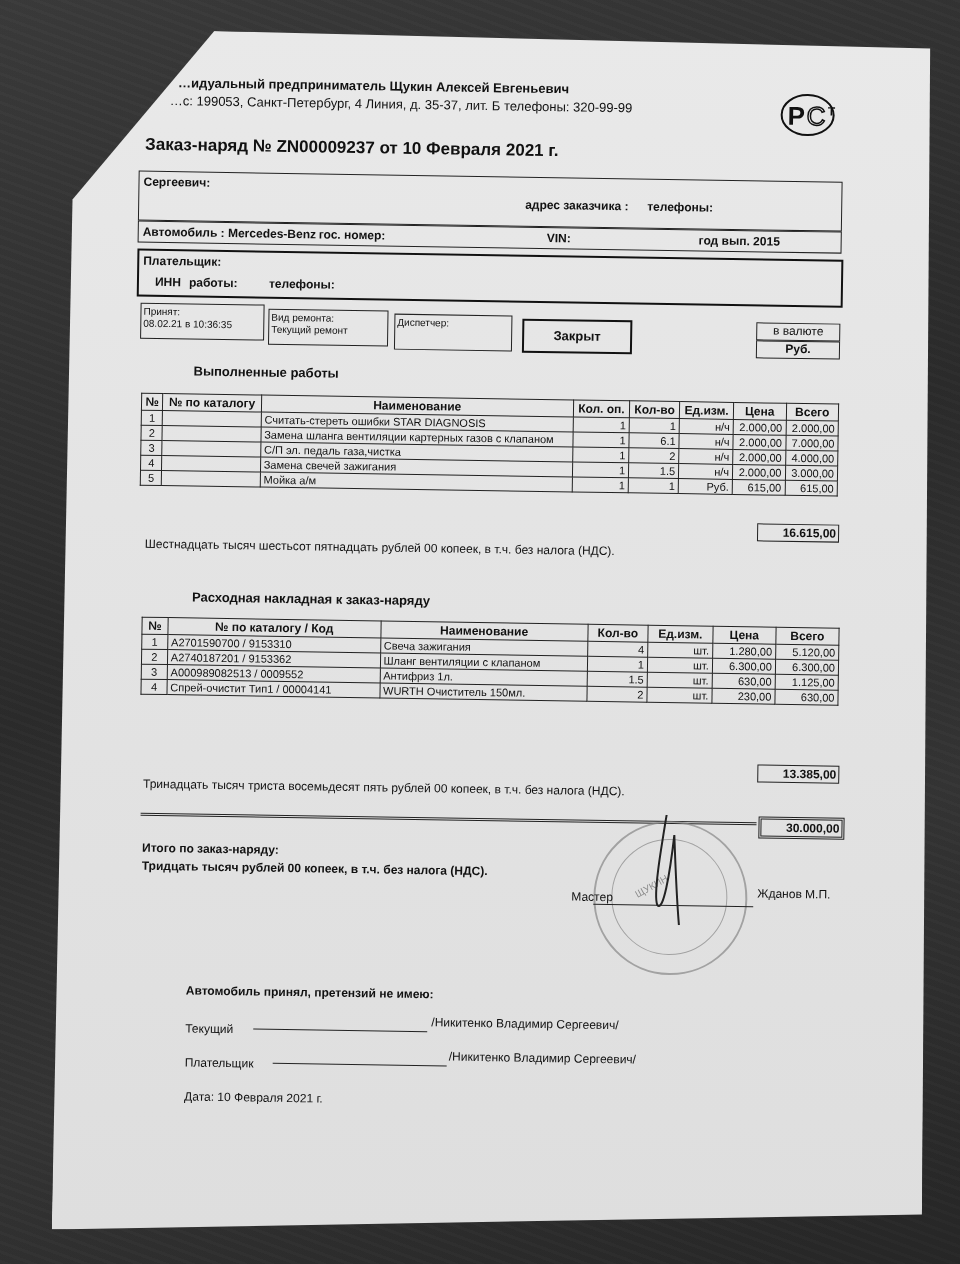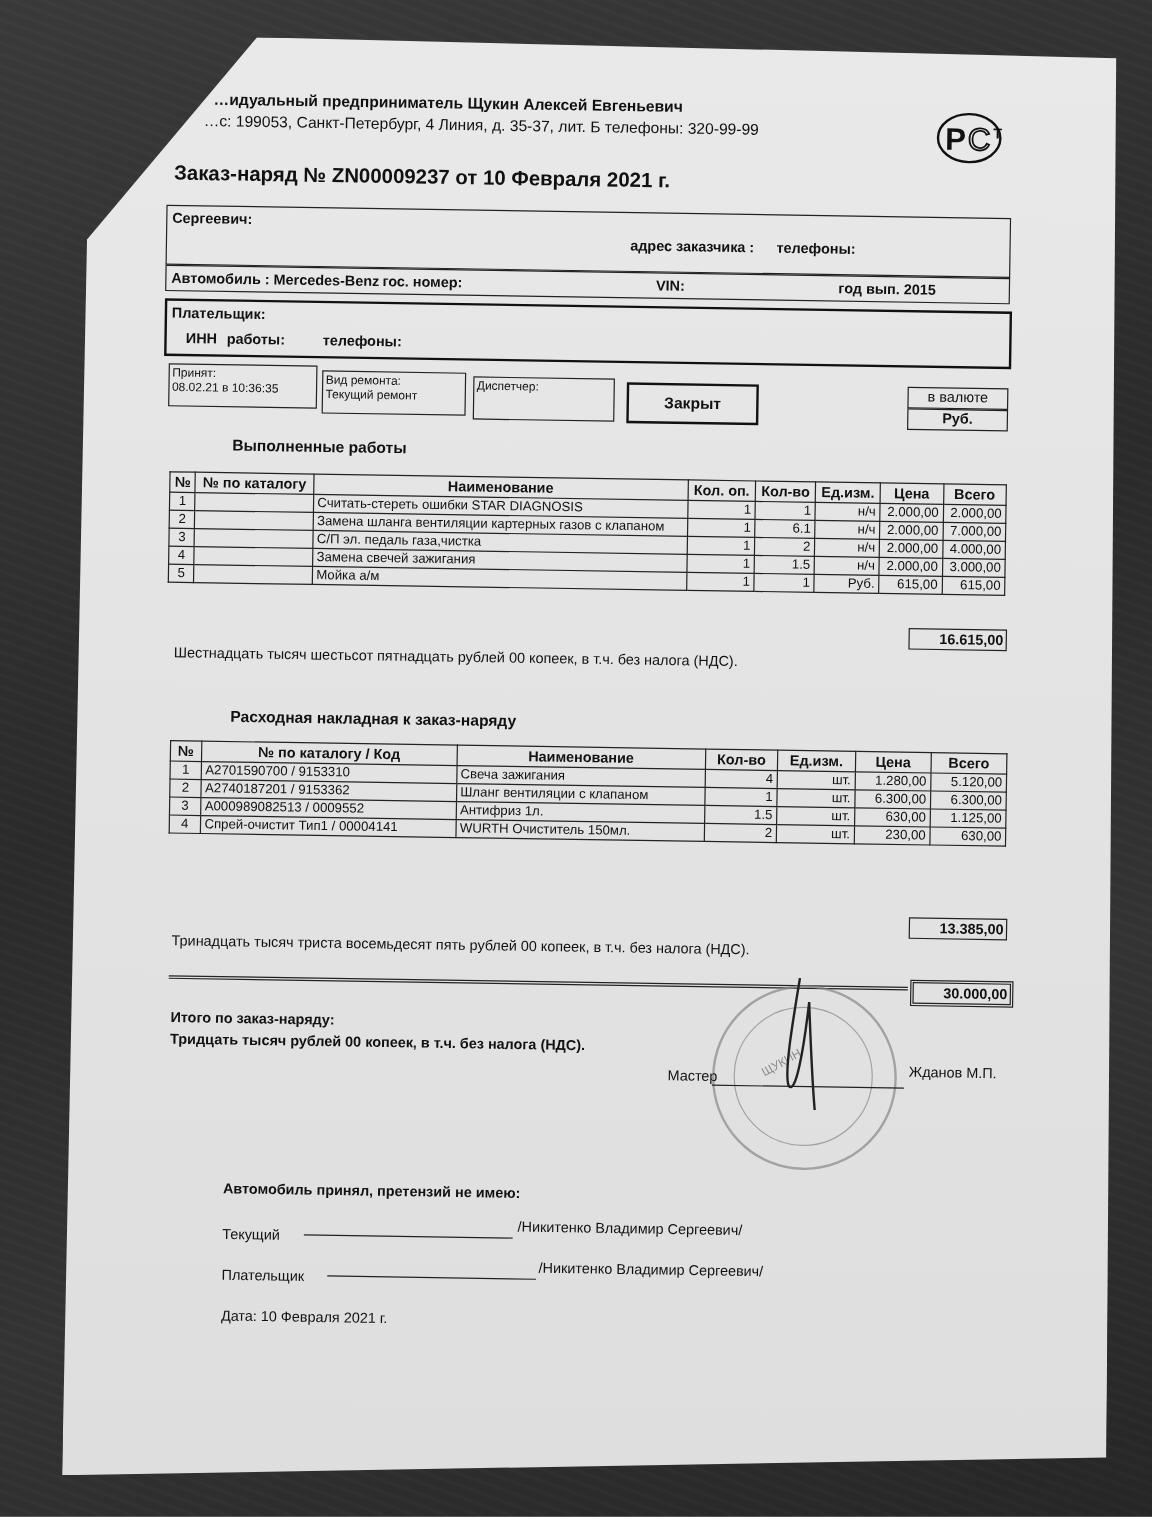--- a/index.html
+++ b/index.html
@@ -213,21 +213,21 @@
   <div class="abs" style="left:144px;top:818px;width:616px;border-top:3px double #222"></div>
   <div class="abs r" style="left:762px;top:812px;width:76px;border:3px double #222;font-size:12px;font-weight:bold;padding:1px 2px">30.000,00</div>
 
   <div class="abs sec" style="left:146px;top:846px;font-size:12px">Итого по заказ-наряду:</div>
   <div class="abs sec" style="left:146px;top:864px;font-size:12px">Тридцать тысяч рублей 00 копеек, в т.ч. без налога (НДС).</div>
 
   <div class="abs stamp">
     <div class="stamp2"></div>
     <div class="stamptxt">ЩУКИН</div>
   </div>
-  <div class="abs txt" style="left:561px;top:888px">Мастер</div>
+  <div class="abs txt" style="left:576px;top:888px">Мастер</div>
   <div class="abs" style="left:598px;top:902px;width:160px;border-bottom:1px solid #222"></div>
   <svg class="abs" style="left:640px;top:812px" width="70" height="110">
     <path d="M30 0 C 24 40, 18 80, 22 90 C 28 98, 34 60, 38 20 C 40 60, 42 90, 44 110" fill="none" stroke="#222" stroke-width="2"></path>
   </svg>
   <div class="abs txt" style="left:762px;top:882px">Жданов М.П.</div>
 
   <div class="abs sec" style="left:192px;top:988px;font-size:12px">Автомобиль принял, претензий не имею:</div>
   <div class="abs txt" style="left:192px;top:1026px">Текущий</div>
   <div class="abs" style="left:260px;top:1032px;width:174px;border-bottom:1px solid #222"></div>
   <div class="abs txt" style="left:438px;top:1016px">/Никитенко Владимир Сергеевич/</div>

